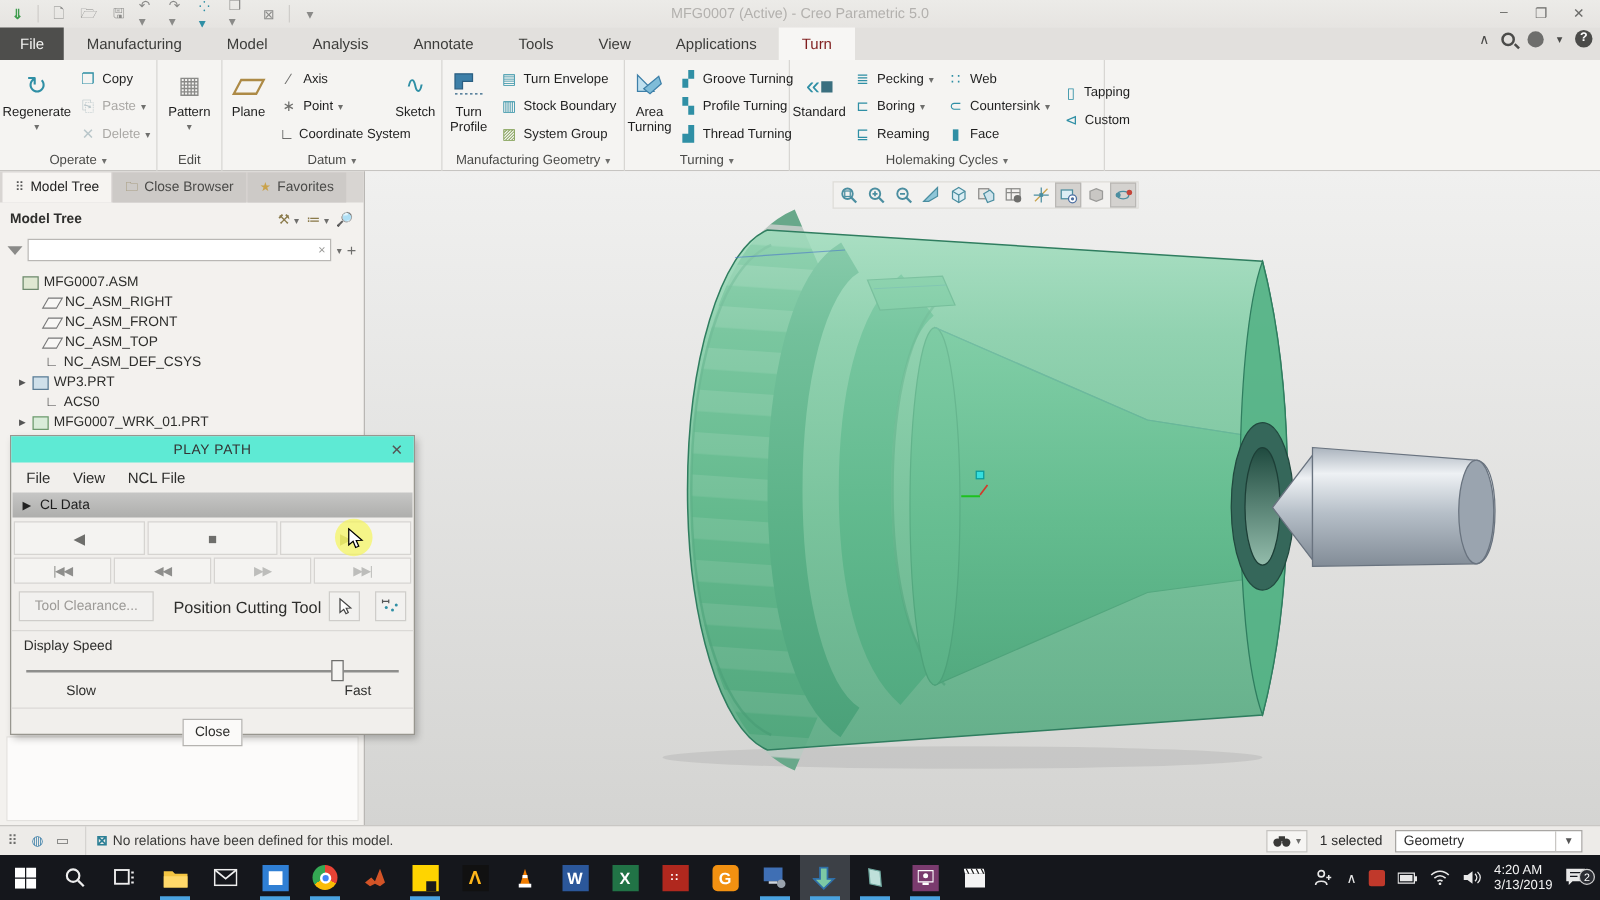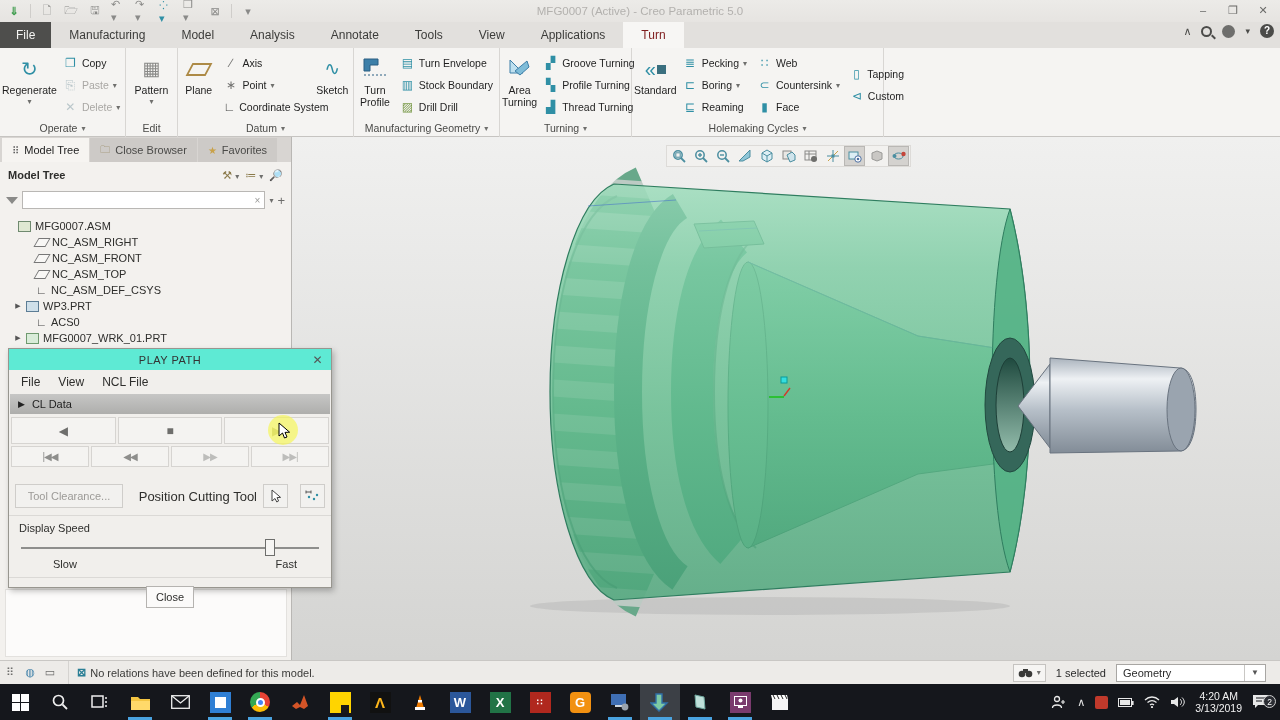--- a/index.html
+++ b/index.html
@@ -76,21 +76,21 @@
   .dtitle { height:21px; background:#5eead4; display:flex; align-items:center; justify-content:center; position:relative; font-size:11px; color:#333; letter-spacing:.5px; }
   .dclose { position:absolute; right:8px; top:0; height:21px; display:flex; align-items:center; color:#555; font-size:12px; }
   .dmenu { height:24px; display:flex; align-items:center; gap:18px; padding-left:12px; font-size:12px; color:#2e2e2c; }
   .clbar { height:20px; margin:0 1px; background:linear-gradient(#c6c6c5,#aeaeac); display:flex; align-items:center; gap:7px; padding-left:8px; font-size:11px; color:#1e1e1e; }
   .clbar .carat { font-size:9px; color:#222; }
   .trans1 { display:flex; height:27px; margin:3px 2px 0 2px; gap:2px; }
   .trans1 .tbtn { flex:1; background:#f4f3f1; border:1px solid #d6d4d1; display:flex; align-items:center; justify-content:center; font-size:12px; color:#6e6e6c; position:relative; }
   .trans2 { display:flex; height:21px; margin:2px 2px 0 2px; gap:2px; }
   .trans2 .tbtn { flex:1; background:#f4f3f1; border:1px solid #d6d4d1; display:flex; align-items:center; justify-content:center; font-size:10px; color:#8e8e8c; letter-spacing:-1px; }
   .trans2 .tbtn.faint { color:#bdbdbb; }
-  .optrow { display:flex; align-items:center; margin:17px 6px 0 6px; gap:6px; }
+  .optrow { display:flex; align-items:center; margin:6px 6px 0 6px; gap:6px; }
   .btn { background:#f2f1ef; border:1px solid #cfcdca; display:flex; align-items:center; justify-content:center; font-size:11px; }
   .tc-btn { width:108px; height:24px; color:#9c9a97; }
   .pct-label { margin-left:auto; color:#2e2e2c; font-size:13px; }
   .cursor-btn { width:25px; height:24px; }
   .snap-btn { width:25px; height:24px; margin-left:6px; }
   .dsep { height:1px; background:#dbd9d6; margin:7px 0 0 0; }
   .ds-label { padding:6px 0 0 10px; color:#2e2e2c; }
   .slider { position:relative; height:20px; margin:4px 12px 0 12px; }
   .slider .track { position:absolute; left:0; right:0; top:9px; height:2px; background:#8e8e8c; }
   .slider .handle { position:absolute; top:1px; width:10px; height:17px; background:#f6f5f3; border:1px solid #6e6e6c; }
@@ -111,21 +111,21 @@
   .geo-select { width:150px; height:18px; background:#fff; border:1px solid #a8a6a3; display:flex; align-items:center; padding:0 6px; }
   .geo-select .arr { margin-left:auto; color:#555; font-size:8px; border-left:1px solid #c9c7c4; padding-left:6px; height:100%; display:flex; align-items:center; }
 
   
   .taskbar { position:absolute; left:0; top:684px; width:1280px; height:36px; background:#15171c; display:flex; align-items:center; }
   .tbi { width:40px; height:36px; display:flex; align-items:center; justify-content:center; position:relative; }
   .tbi.open::after { content:""; position:absolute; left:8px; right:8px; bottom:0; height:3px; background:#4aa3e0; }
   .tbi.activeapp { background:#3c4046; }
   .sq { width:21px; height:21px; display:flex; align-items:center; justify-content:center; font-weight:bold; color:#fff; font-size:13px; }
   .tray { margin-left:auto; display:flex; align-items:center; gap:10px; padding-right:8px; color:#e8e8e8; }
-  .clock { text-align:center; font-size:10.5px; line-height:12px; color:#f2f2f2; }
+  .clock { text-align:left; font-size:10.5px; line-height:12px; color:#f2f2f2; }
   .badge { position:absolute; right:-4px; bottom:2px; width:13px; height:13px; border-radius:50%; background:#2b2d33; border:1px solid #cfcfcf; color:#fff; font-size:8.5px; display:flex; align-items:center; justify-content:center; }
   .ntf { position:relative; width:20px; height:16px; }
 </style>
 </head>
 <body>
 
 <div class="screen">
 
   <div class="titlebar">
     <div class="qat">
@@ -271,21 +271,21 @@
           <div class="smallbtn">
               <span class="sic">▤</span>
               <span>Turn Envelope</span>
             </div>
           <div class="smallbtn">
               <span class="sic">▥</span>
               <span>Stock Boundary</span>
             </div>
           <div class="smallbtn">
               <span class="sic" style="color:#7a9a4a;">▨</span>
-              <span>Drill Drill</span>
+              <span>System Group</span>
             </div>
         </div>
       </div>
       <div class="glabel">
           <span>Manufacturing Geometry</span>
           <span class="ga">▾</span>
         </div>
     </div>
 
     <div class="rgroup" style="width:132px;">

